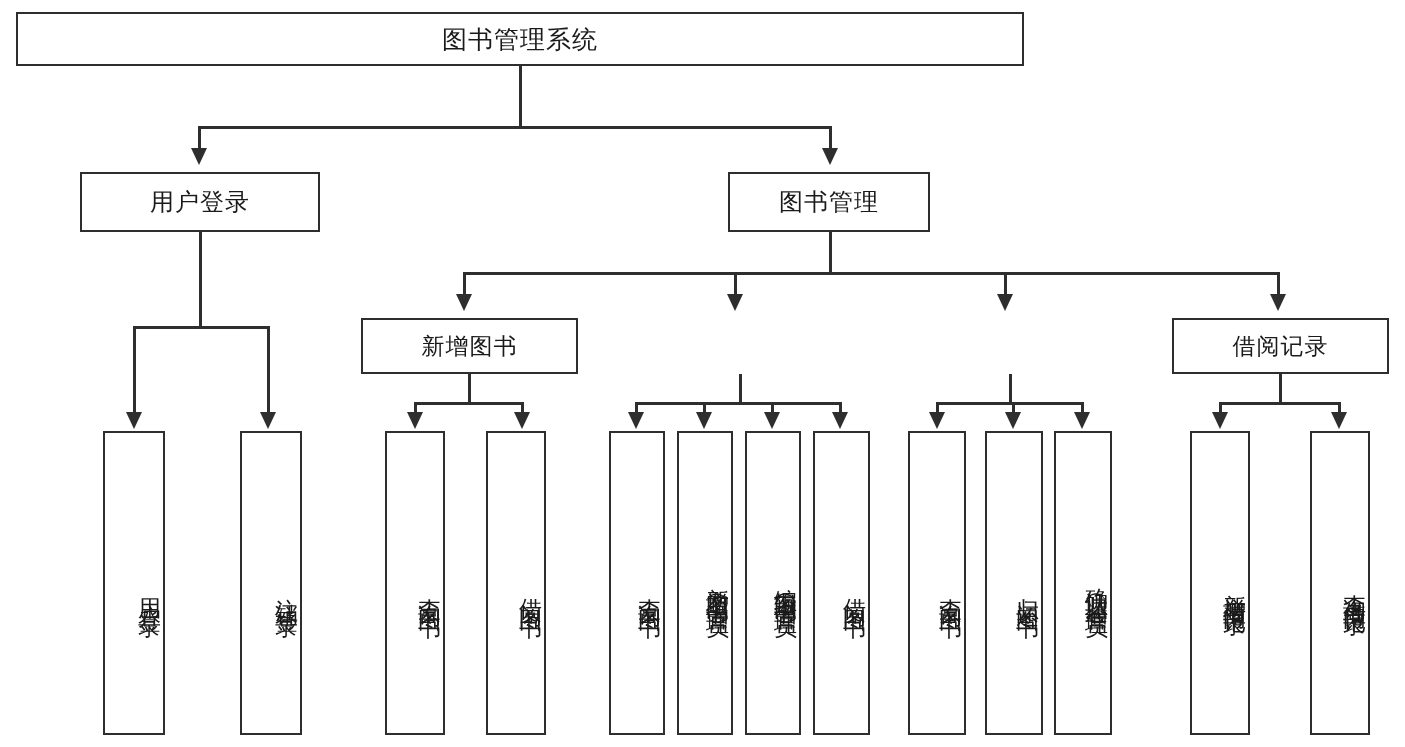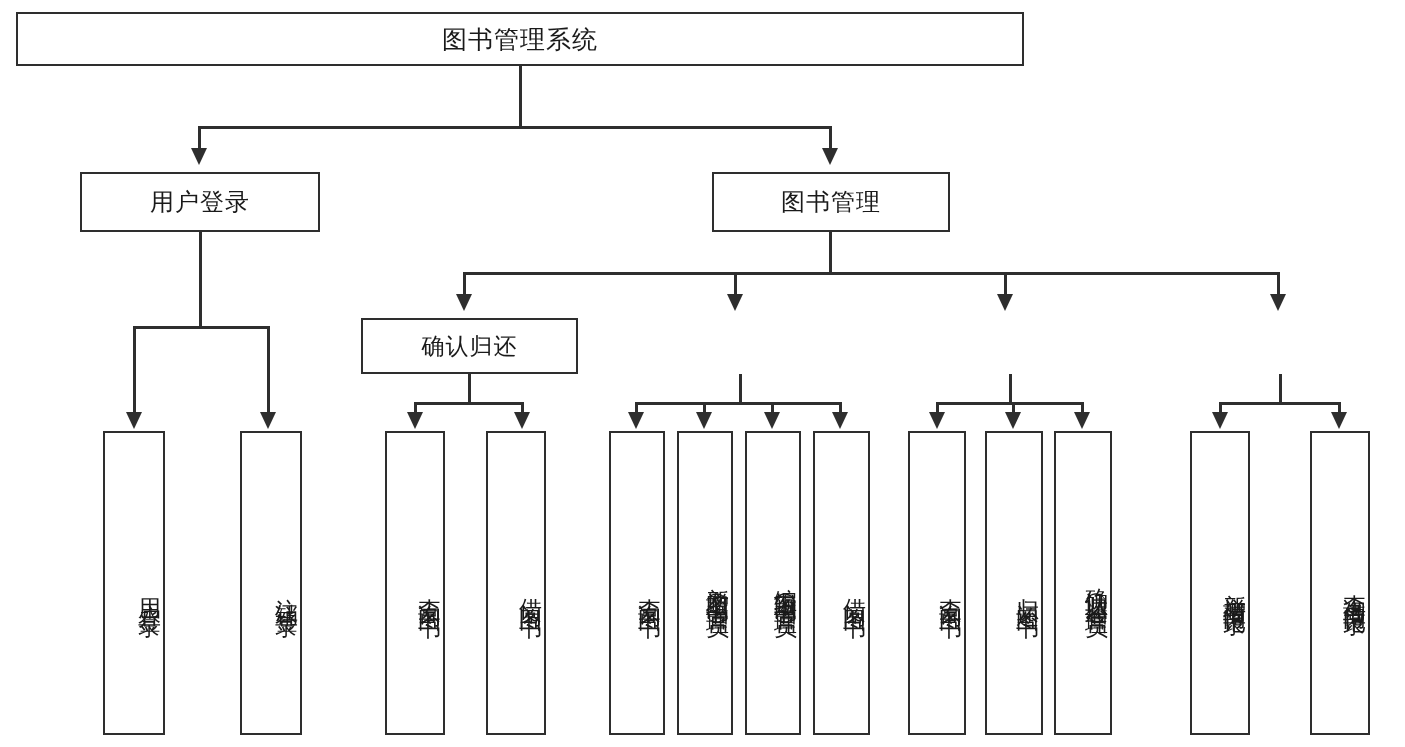--- a/index.html
+++ b/index.html
@@ -87,41 +87,42 @@
 
   <div class="hline" style="left:198px; top:126px; width:634px; height:3px;"></div>
 
   <div class="vline" style="left:198px; top:126px; width:3px; height:23px;"></div>
   <div class="arrow" style="left:191px; top:148px;"></div>
   <div class="vline" style="left:829px; top:126px; width:3px; height:23px;"></div>
   <div class="arrow" style="left:822px; top:148px;"></div>
 
   <div class="node level2" style="left:80px; top:172px; width:240px; height:60px;">用户登录</div>
 
-  <div class="node level2" style="left:712px; top:172px; width:238px; height:60px;">图书管理</div>
+  <div class="node level2" style="left:728px; top:172px; width:202px; height:60px;">图书管理</div>
 
   <div class="vline" style="left:199px; top:232px; width:3px; height:96px;"></div>
   <div class="hline" style="left:133px; top:326px; width:137px; height:3px;"></div>
   <div class="vline" style="left:133px; top:326px; width:3px; height:87px;"></div>
   <div class="arrow" style="left:126px; top:412px;"></div>
   <div class="vline" style="left:267px; top:326px; width:3px; height:87px;"></div>
   <div class="arrow" style="left:260px; top:412px;"></div>
 
   <div class="vline" style="left:829px; top:232px; width:3px; height:42px;"></div>
   <div class="hline" style="left:463px; top:272px; width:817px; height:3px;"></div>
   <div class="vline" style="left:463px; top:272px; width:3px; height:23px;"></div>
   <div class="arrow" style="left:456px; top:294px;"></div>
   <div class="vline" style="left:734px; top:272px; width:3px; height:23px;"></div>
   <div class="arrow" style="left:727px; top:294px;"></div>
   <div class="vline" style="left:1004px; top:272px; width:3px; height:23px;"></div>
   <div class="arrow" style="left:997px; top:294px;"></div>
   <div class="vline" style="left:1277px; top:272px; width:3px; height:23px;"></div>
   <div class="arrow" style="left:1270px; top:294px;"></div>
 
-  <div class="node level3" style="left:361px; top:318px; width:217px; height:56px;">确认归还</div>
+  <div class="node level3" style="left:361px; top:318px; width:217px; height:56px;">新增图书</div>
+  <div class="node level3" style="left:1172px; top:318px; width:217px; height:56px;">借阅记录</div>
 
   <div class="vline" style="left:468px; top:374px; width:3px; height:30px;"></div>
   <div class="hline" style="left:414px; top:402px; width:110px; height:3px;"></div>
   <div class="vline" style="left:414px; top:402px; width:3px; height:11px;"></div>
   <div class="arrow" style="left:407px; top:412px;"></div>
   <div class="vline" style="left:521px; top:402px; width:3px; height:11px;"></div>
   <div class="arrow" style="left:514px; top:412px;"></div>
 
   <div class="vline" style="left:739px; top:374px; width:3px; height:30px;"></div>
   <div class="hline" style="left:635px; top:402px; width:207px; height:3px;"></div>

